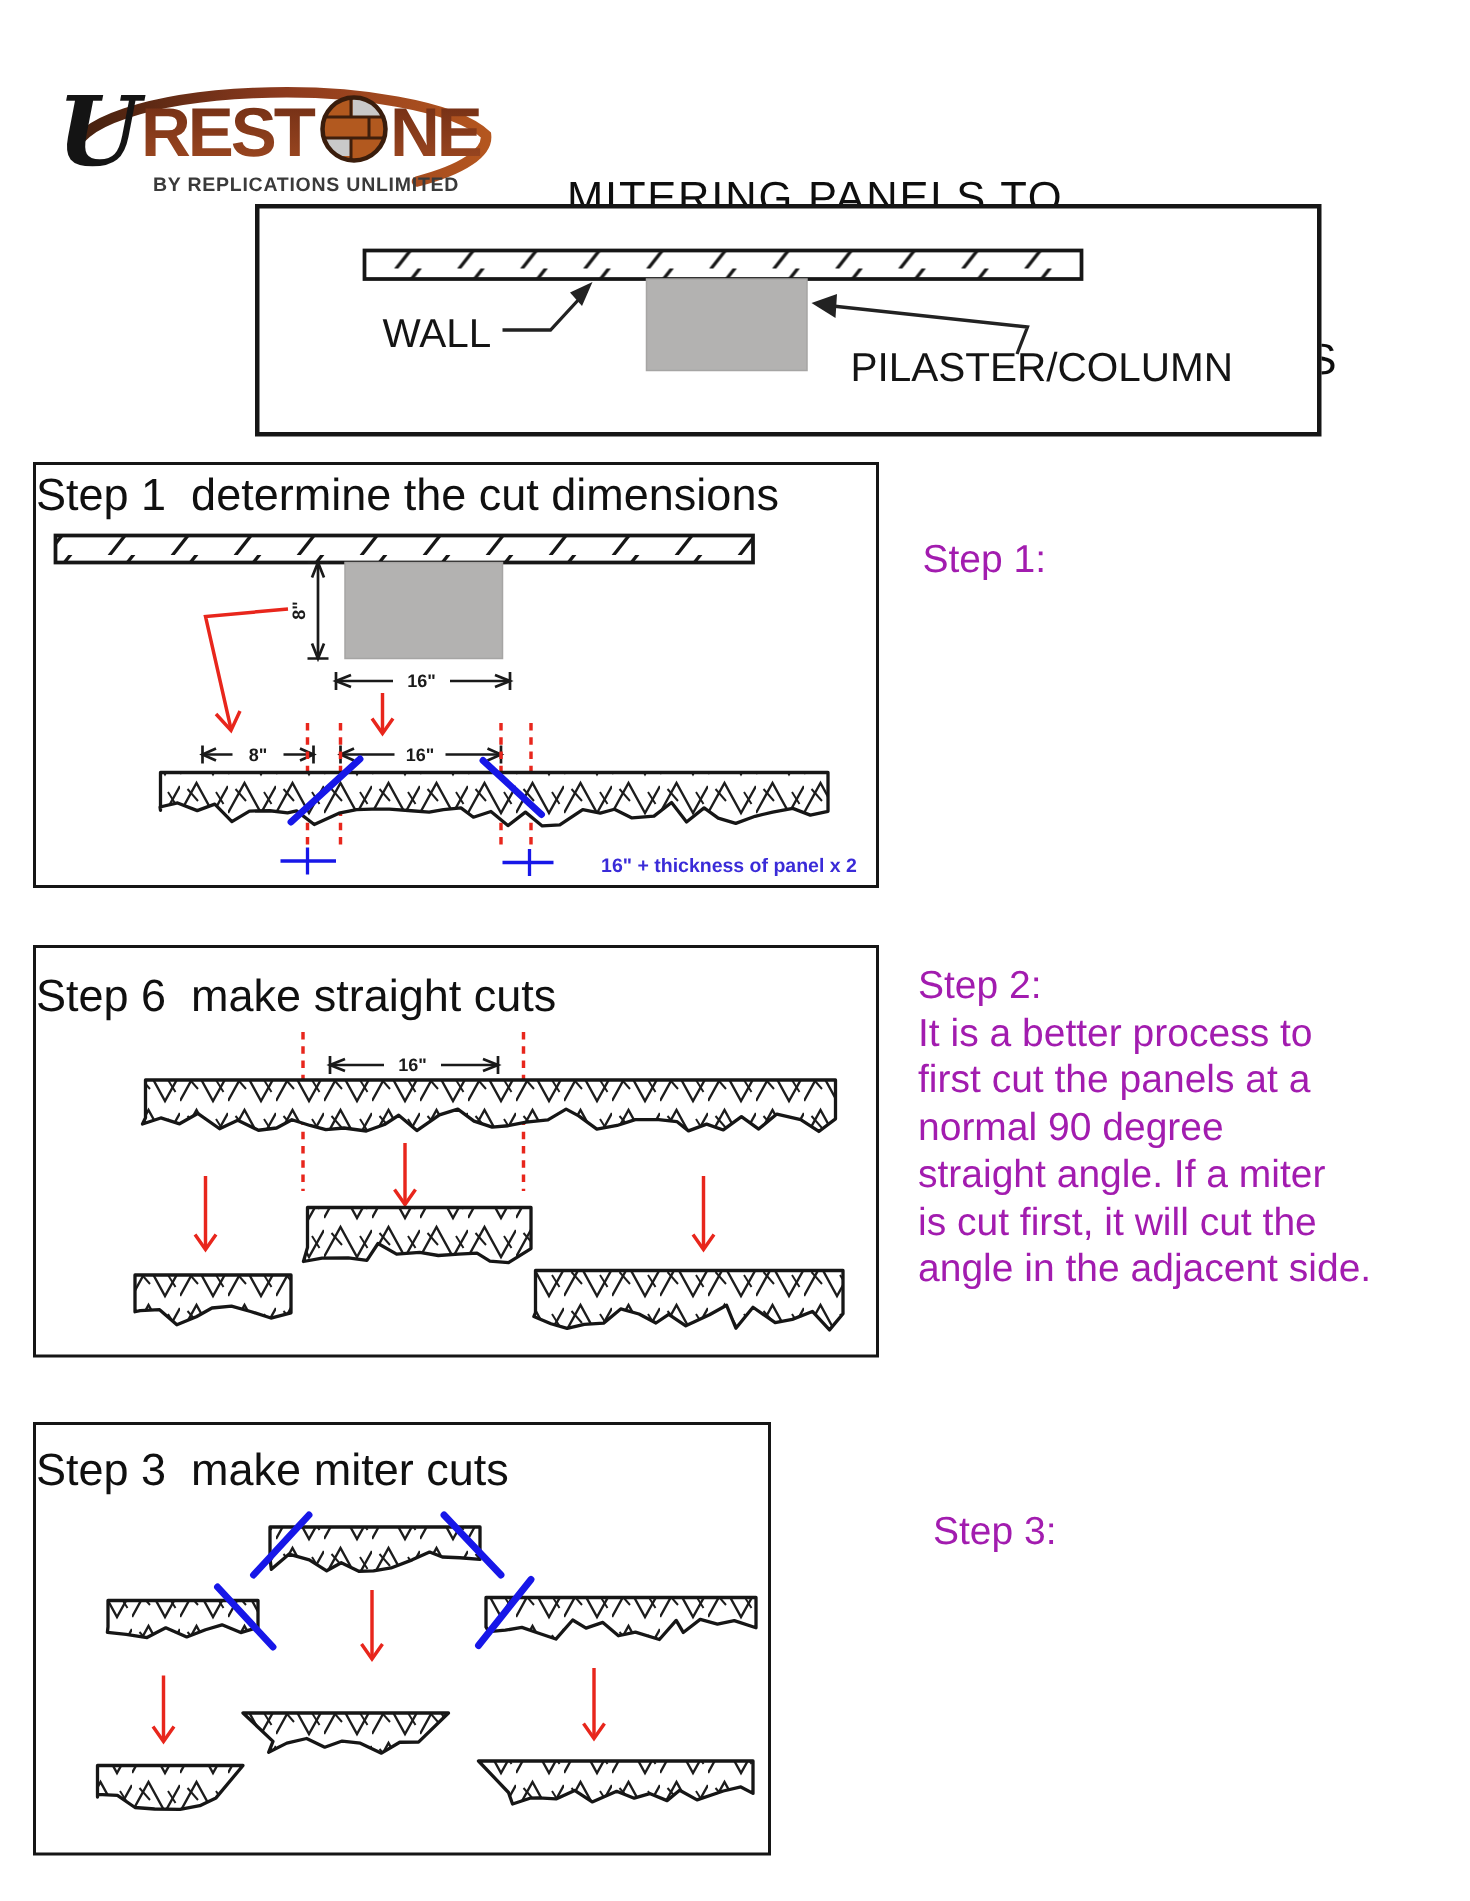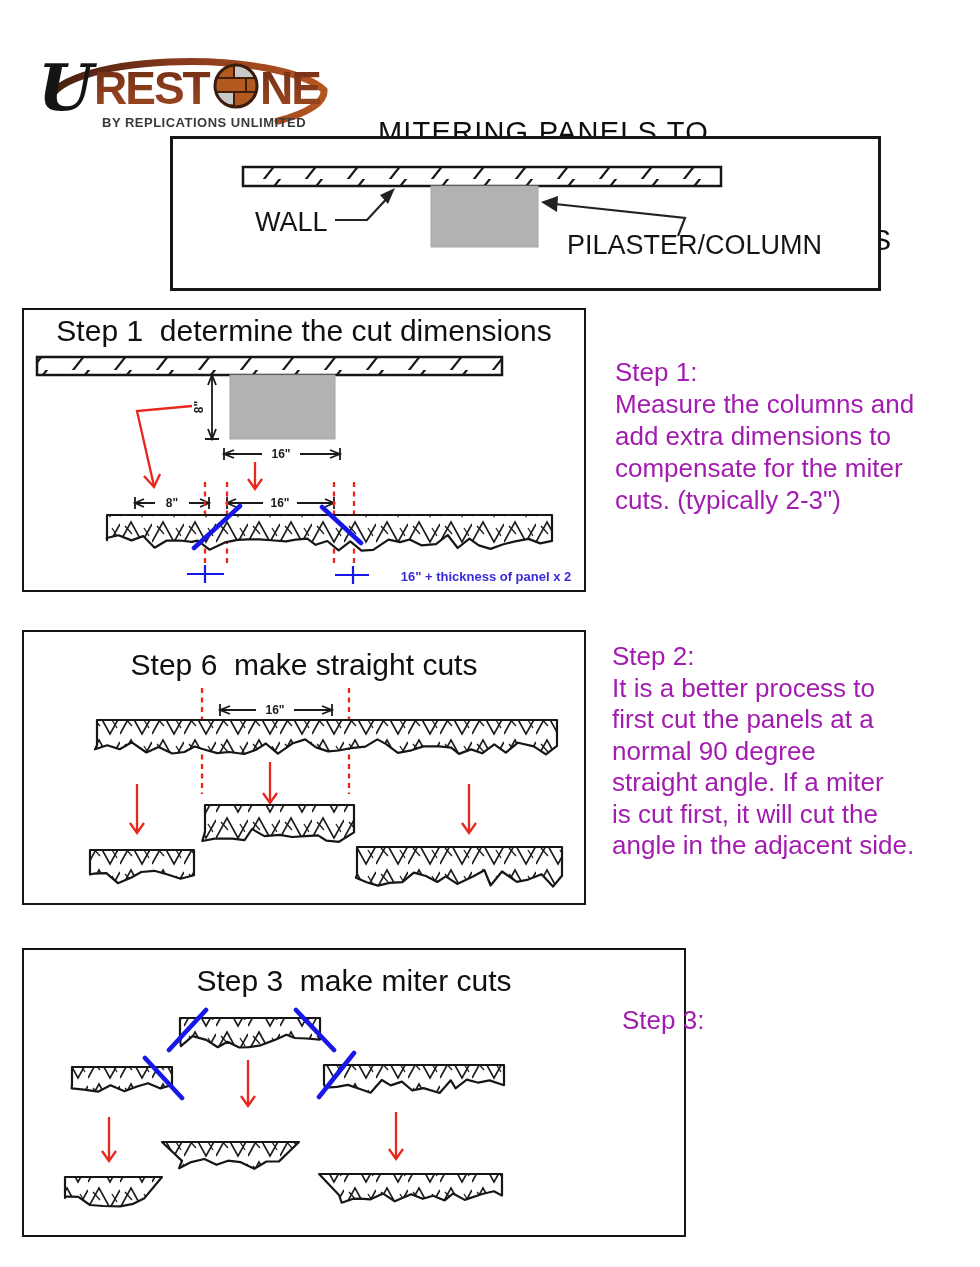--- a/index.html
+++ b/index.html
@@ -6,21 +6,21 @@
   #page{position:relative;width:980px;height:1267px;background:#ffffff;overflow:hidden;
         font-family:"Liberation Sans","DejaVu Sans",sans-serif;color:#111;}
   .abs{position:absolute;}
   
   #title{left:378px;top:42px;width:585px;font-size:29px;line-height:36px;
          letter-spacing:1.2px;color:#0e0e0e;white-space:pre;}
   
   .frame{position:absolute;background:#fff;border:3px solid #161616;box-sizing:border-box;}
   .frame.thin{border-width:2.5px;}
   .frame svg{position:absolute;left:0;top:0;}
-  .box-heading{position:absolute;left:0;right:0;text-align:center;font-size:30px;
+  .box-heading{position:absolute;left:0;right:0;font-size:30px;
                color:#101010;white-space:pre;}
   
   .side{position:absolute;font-size:26px;line-height:31.5px;color:#a21caf;}
   .side .sh{white-space:pre;}
   .side .sb{white-space:pre-line;}
   
   .jag{fill:url(#rock);stroke:#161616;stroke-width:2.2;stroke-linejoin:round;}
   .wallbar{fill:url(#wallhatch);stroke:#161616;stroke-width:2.5;}
   .dim{stroke:#1a1a1a;stroke-width:1.8;fill:none;}
   .dimtxt{font-size:12px;font-weight:600;fill:#1a1a1a;text-anchor:middle;}
@@ -137,24 +137,20 @@
       <path class="jag" d="M83,205 L528,205 L528,230.9 L516.2,233.4 L504.5,228.9 L491.1,231.4 L479.4,234.2 L466.5,238.9 L454.8,235.4 L445.4,228.6 L433.7,238.0 L423.7,225.0 L412.0,234.1 L397.3,235.3 L385.6,229.5 L376.2,232.1 L364.5,229.7 L349.2,239.9 L337.5,240.6 L326.3,231.4 L314.6,240.4 L303.3,231.0 L291.6,234.8 L283.3,228.6 L271.6,229.7 L262.1,231.4 L250.3,230.5 L235.6,229.4 L223.9,229.4 L213.7,229.8 L202.0,232.1 L185.5,239.7 L173.7,230.6 L167.7,231.9 L156.0,230.5 L142.3,230.7 L130.6,237.7 L119.2,226.1 L107.5,230.4 L94.4,225.3 L82.7,228.0 L83,230.2 Z"></path>
       <path class="bline" d="M170,238 L216,196 M298,197 L337,233"></path>
       <path class="bthin" d="M163,264 H200 M181,255 V273 M311,265 H345 M329,256 V274"></path>
       <text x="462" y="271" font-size="13" font-weight="600" text-anchor="middle" fill="#3a2bd8">16" + thickness of panel x 2</text>
     </svg>
     <div class="box-heading" style="top:4px;">Step 1  determine the cut dimensions</div>
   </div>
 
   <div class="side" style="left:615px;top:356px;width:330px;line-height:32px;">
     <div class="sh">Step 1:</div>
-    <div class="sb">Measure the columns and
-add extra dimensions to
-compensate for the miter
-cuts. (typically 2-3")</div>
   </div>
 
   <div class="frame thin" style="left:22px;top:630px;width:564px;height:275px;">
     <svg width="559" height="270" viewBox="0 0 559 270">
       <path class="rdash" d="M178,56 V162 M325,56 V162"></path>
       <g class="dim">
         <path d="M196,78 H232 M270,78 H308 M196,72 V84 M308,72 V84"></path>
         <path d="M206,74 L196,78 L206,82 M298,74 L308,78 L298,82"></path>
       </g>
       <text class="dimtxt" x="251" y="82">16"</text>
@@ -181,21 +177,21 @@
   <div class="side" style="left:612px;top:641px;width:345px;">
     <div class="sh">Step 2:</div>
     <div class="sb">It is a better process to
 first cut the panels at a
 normal 90 degree
 straight angle. If a miter
 is cut first, it will cut the
 angle in the adjacent side.</div>
   </div>
 
-  <div class="frame thin" style="left:22px;top:948px;width:664px;height:289px;">
+  <div class="frame thin" style="left:22px;top:948px;width:492px;height:289px;">
     <svg width="559" height="284" viewBox="0 0 559 284">
       <path class="jag" d="M156,68 L296,68 L296,89.6 L282.5,88.5 L270.9,88.0 L262.4,84.7 L250.8,89.9 L236.7,95.3 L225.0,97.2 L215.2,97.5 L203.5,91.8 L193.8,97.2 L182.2,89.9 L168.6,86.1 L156.9,96.2 L156,89.0 Z"></path>
       <path class="jag" d="M48,117 L148,117 L148,135.0 L136.5,138.4 L124.0,133.2 L113.0,136.5 L100.5,141.3 L86.5,135.2 L74.0,141.7 L60.1,139.6 L47.6,138.3 L48,134.5 Z"></path>
       <path class="jag" d="M300,115 L480,115 L480,135.2 L465.5,130.4 L454.3,132.7 L442.8,129.6 L431.5,138.3 L426.8,130.3 L415.6,143.0 L399.6,138.1 L388.3,140.5 L377.9,131.6 L366.7,135.4 L357.8,130.0 L346.6,142.7 L335.2,138.8 L323.9,134.9 L312.9,136.8 L301.7,137.7 L300,134.6 Z"></path>
       <path class="bline" d="M145,100 L182,60 M272,60 L310,100 M121,108 L158,148 M295,147 L330,103"></path>
       <g>
         <path class="rline" d="M224,110 V155"></path>
           <path class="rline" d="M217,146 L224,156 L231,146"></path>
       </g>
       <g>

